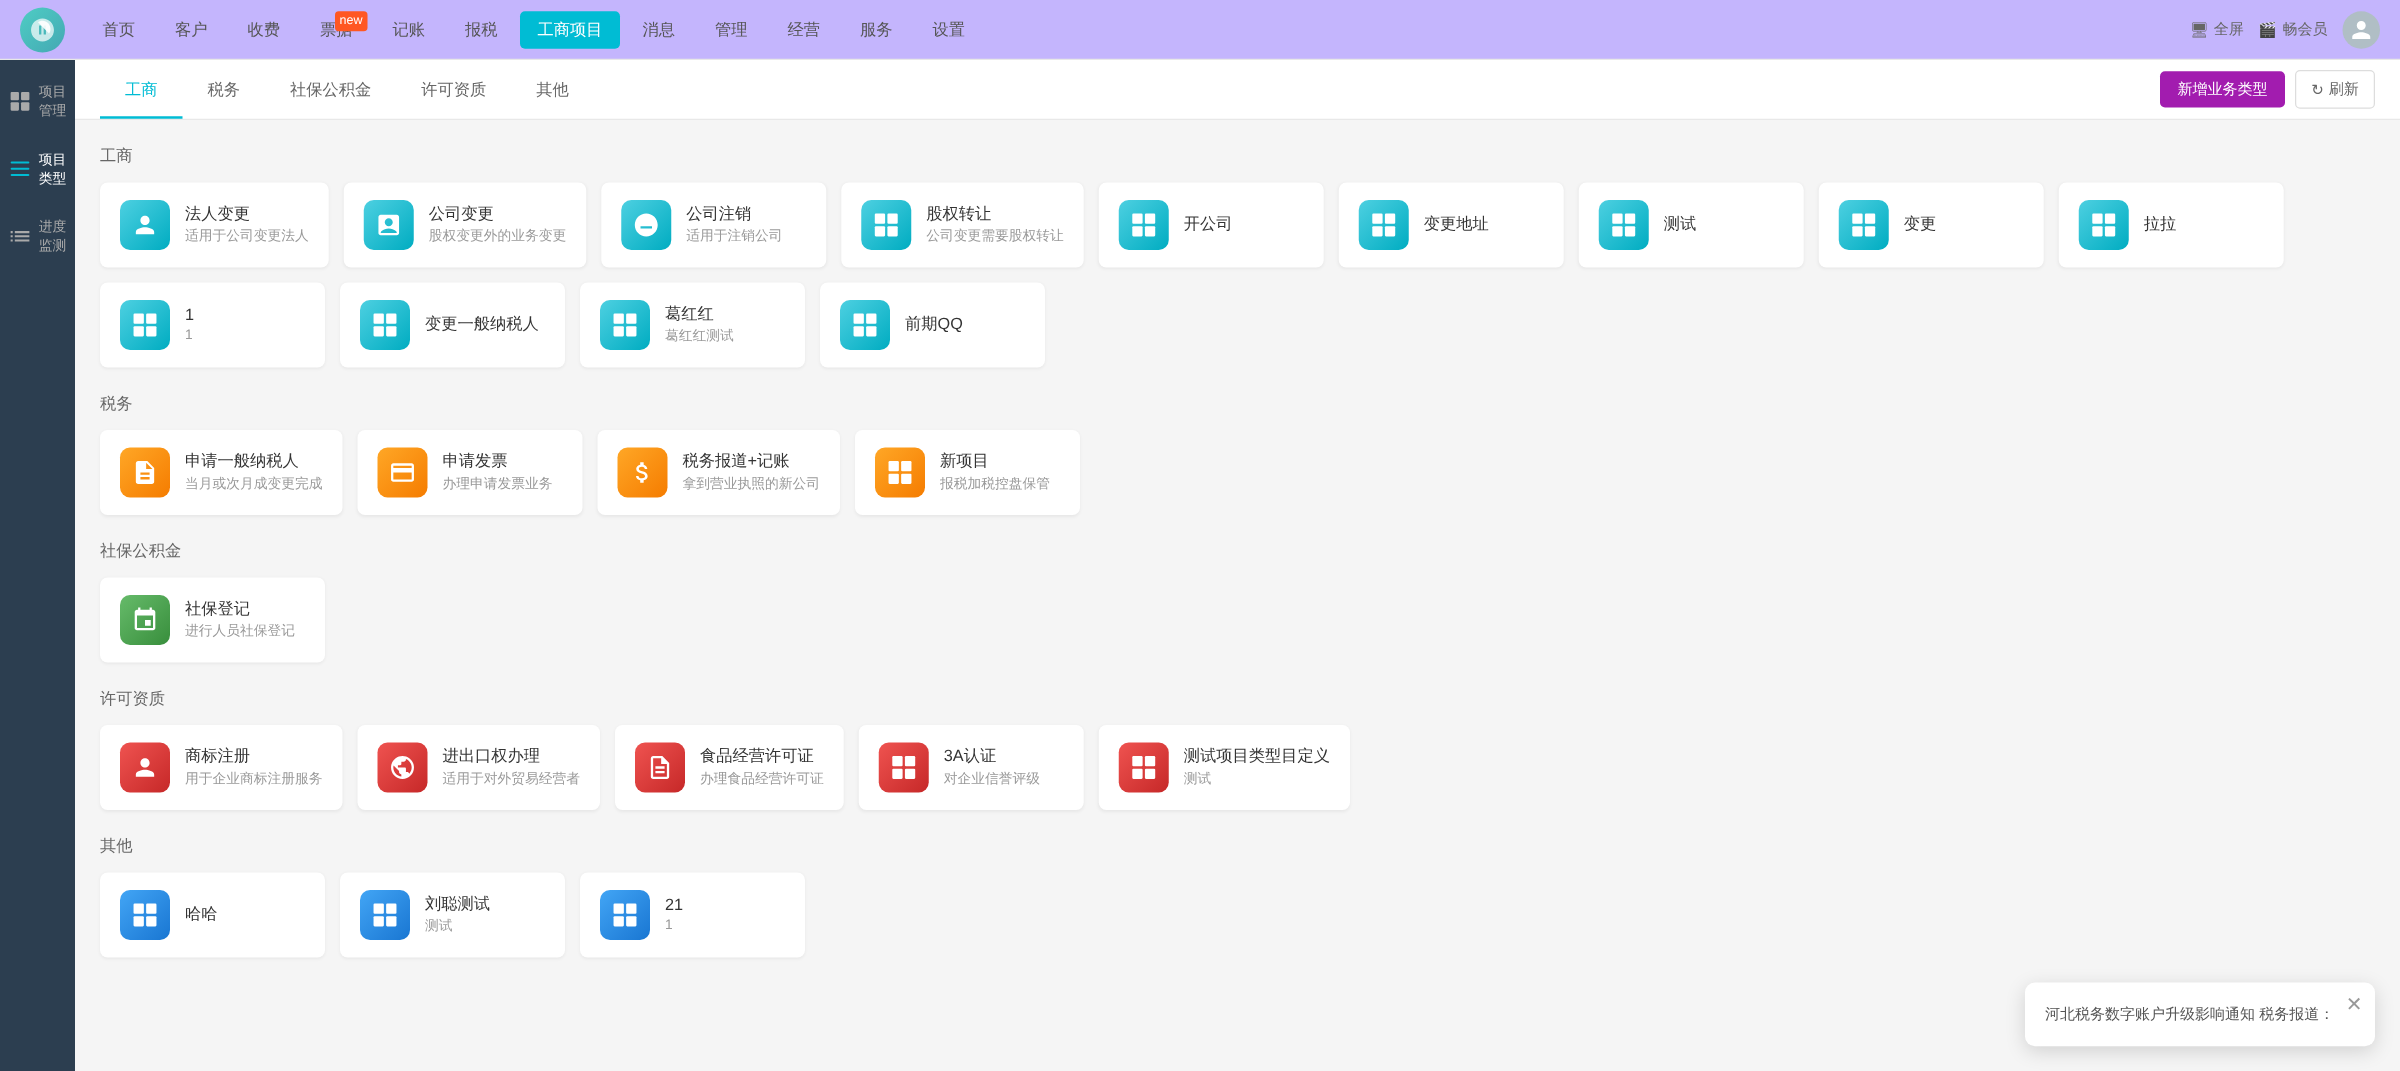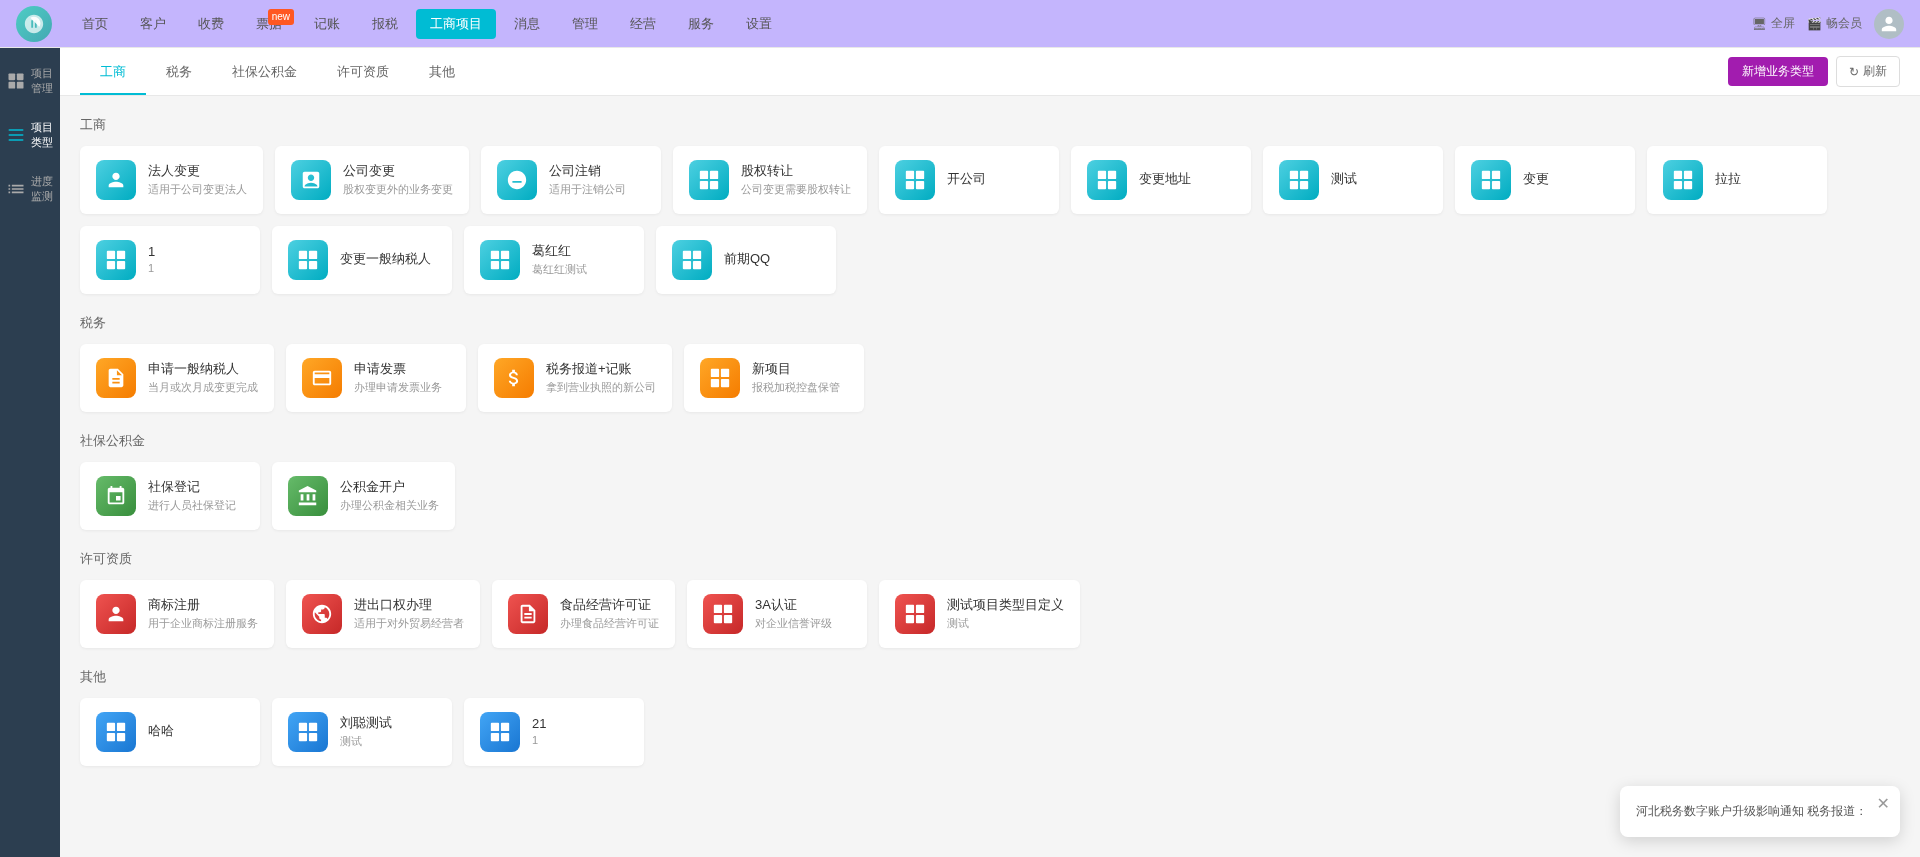--- a/index.html
+++ b/index.html
@@ -408,31 +408,20 @@
             <div class="card-icon ic-green">
               <svg width="22" height="22" viewBox="0 0 24 24" fill="white">
                   <path d="M17 12h-5v5h5v-5zM16 1v2H8V1H6v2H5c-1.11 0-1.99.9-1.99 2L3 19c0 1.1.89 2 2 2h14c1.1 0 2-.9 2-2V5c0-1.1-.9-2-2-2h-1V1h-2zm3 18H5V8h14v11z"></path>
                 </svg>
             </div>
             <div class="card-text">
               <div class="card-title">社保登记</div>
               <div class="card-desc">进行人员社保登记</div>
             </div>
           </div>
-          <div class="service-card">
-            <div class="card-icon ic-green">
-              <svg width="22" height="22" viewBox="0 0 24 24" fill="white">
-                  <path d="M4 10v7h3v-7H4zm6.5 0v7h3v-7h-3zM2 22h19v-3H2v3zm15-12v7h3v-7h-3zM11.5 1L2 6v2h19V6l-9.5-5z"></path>
-                </svg>
-            </div>
-            <div class="card-text">
-              <div class="card-title">公积金开户</div>
-              <div class="card-desc">办理公积金相关业务</div>
-            </div>
-          </div>
         </div>
       </div>
 
       <div class="section">
         <div class="section-title">许可资质</div>
         <div class="card-grid">
           <div class="service-card">
             <div class="card-icon ic-red">
               <svg width="22" height="22" viewBox="0 0 24 24" fill="white">
                   <path d="M12 12c2.2 0 4-1.8 4-4s-1.8-4-4-4-4 1.8-4 4 1.8 4 4 4zm0 2c-2.7 0-8 1.3-8 4v2h16v-2c0-2.7-5.3-4-8-4z"></path>

